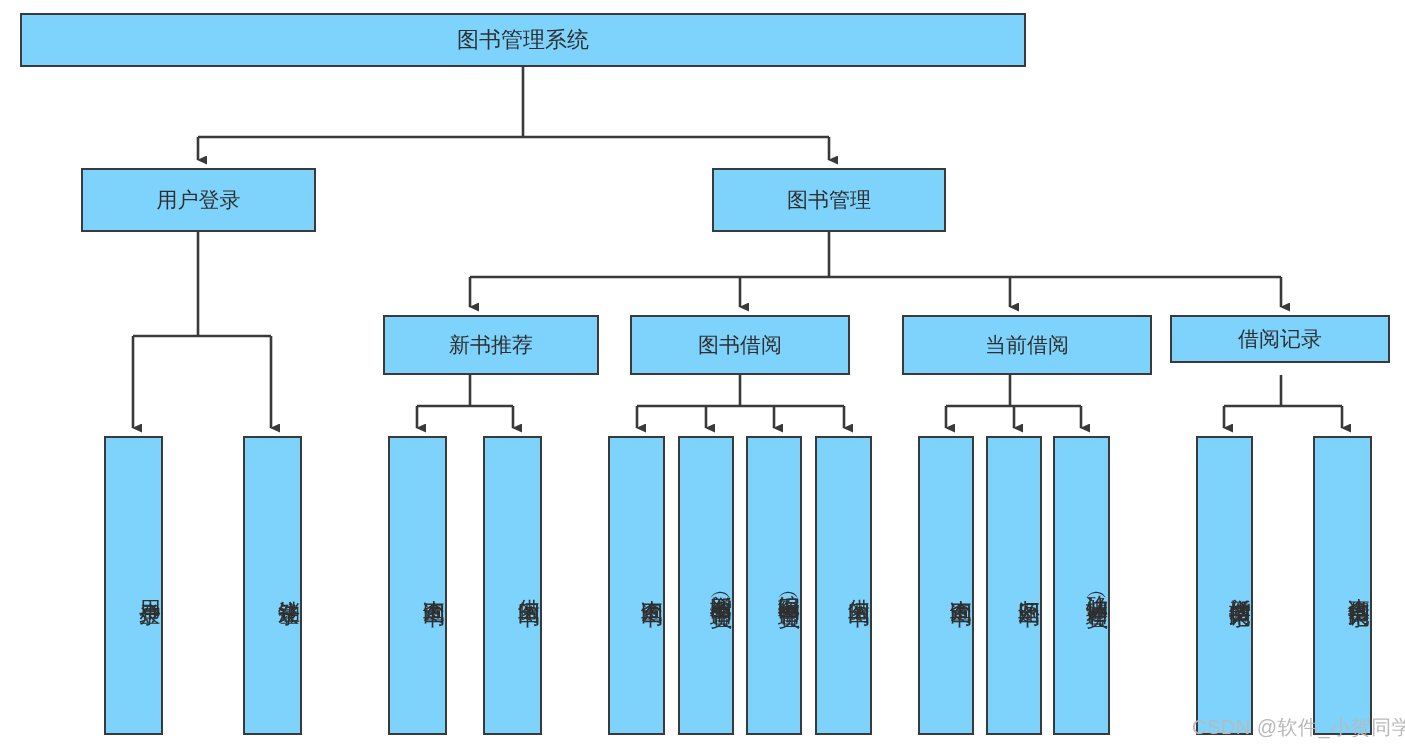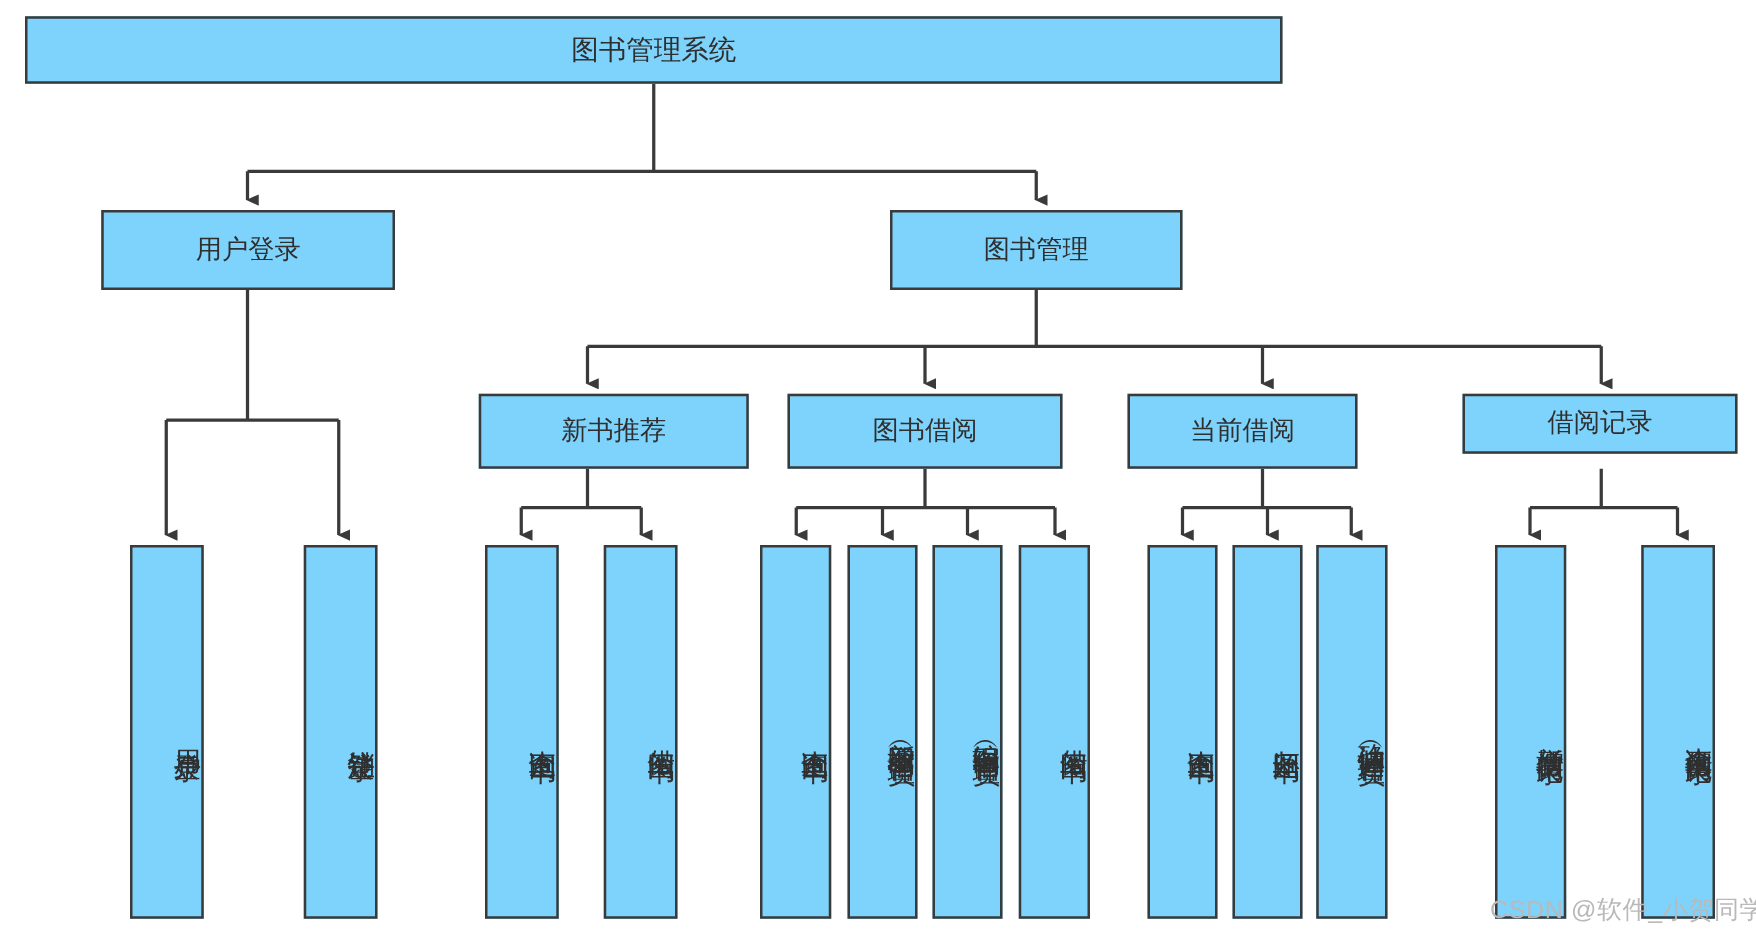--- a/index.html
+++ b/index.html
@@ -86,21 +86,21 @@
   <div class="node h-node" style="left:712px;top:168px;width:234px;height:64px;">
     <span class="node-label">图书管理</span>
   </div>
 
   <div class="node h-node" style="left:362px;top:315px;width:216px;height:60px;margin-left:21px;">
     <span class="node-label">新书推荐</span>
   </div>
   <div class="node h-node" style="left:630px;top:315px;width:220px;height:60px;">
     <span class="node-label">图书借阅</span>
   </div>
-  <div class="node h-node" style="left:902px;top:315px;width:184px;height:60px;">
+  <div class="node h-node" style="left:902px;top:315px;width:250px;height:60px;">
     <span class="node-label">当前借阅</span>
   </div>
   <div class="node h-node" style="left:1170px;top:315px;width:220px;height:48px;">
     <span class="node-label">借阅记录</span>
   </div>
 
   <div class="node v-node" style="left:104px;top:436px;width:59px;height:299px;">
     <span class="node-label">用户登录</span>
   </div>
   <div class="node v-node" style="left:243px;top:436px;width:59px;height:299px;">

